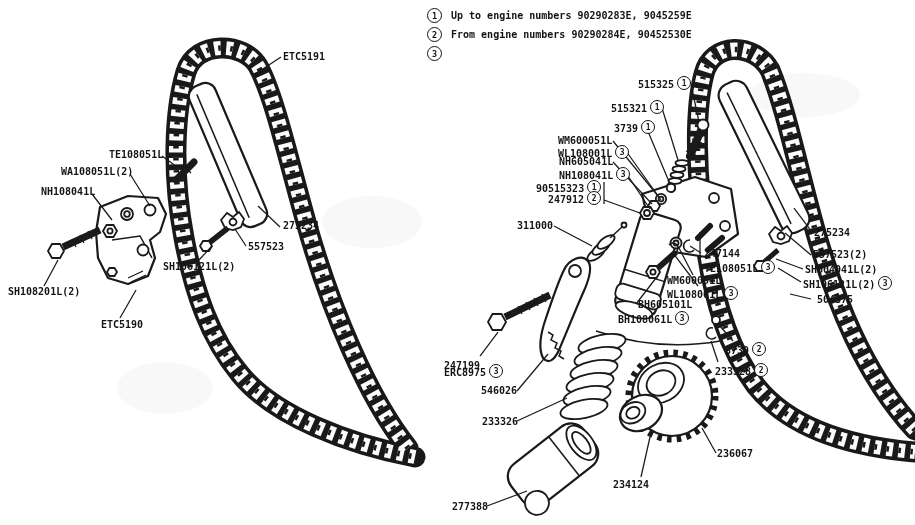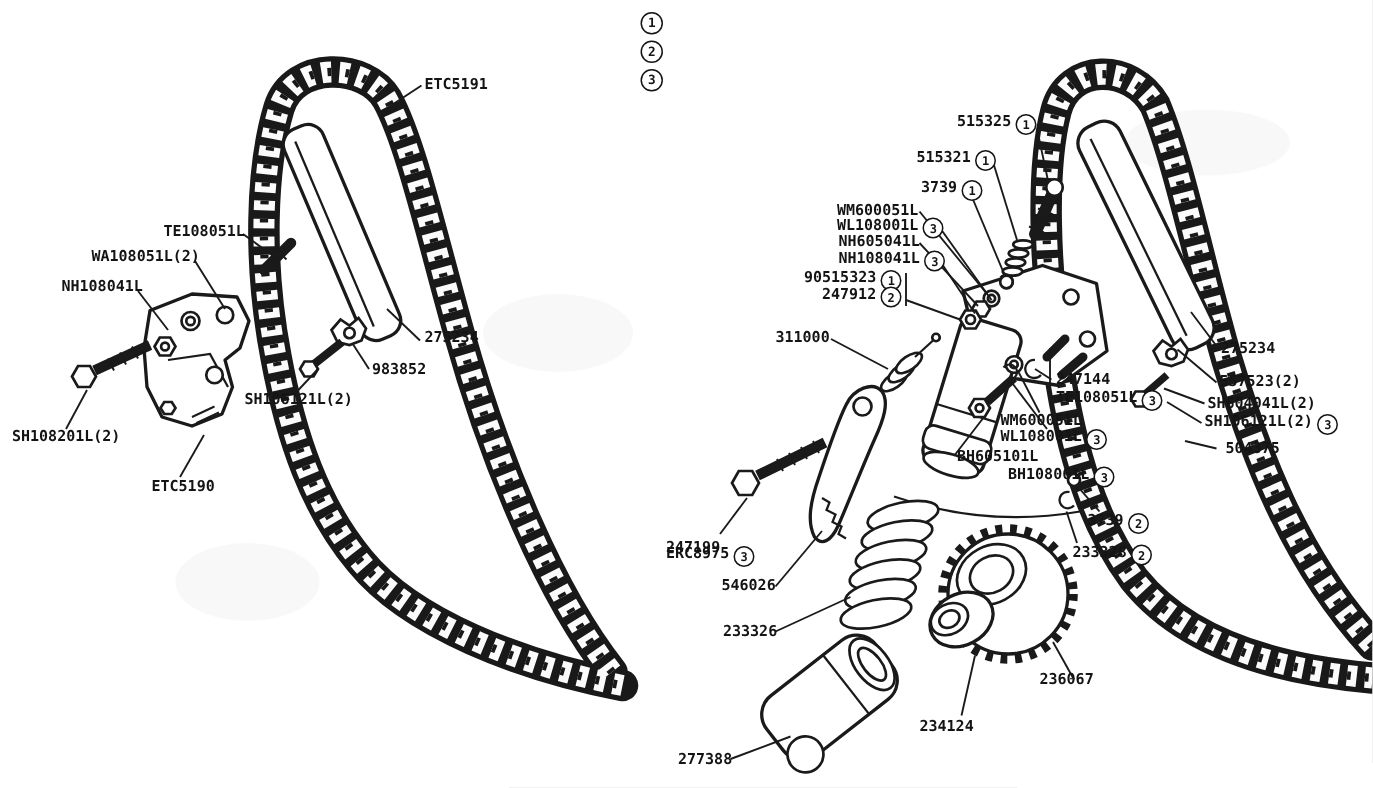--- a/index.html
+++ b/index.html
@@ -1,19 +1,19 @@
 <!DOCTYPE html>
 <html><head>
 <meta charset="utf-8">
 <style>
   html,body{margin:0;padding:0;background:#e8e8e8;}
   #stage{position:relative;width:915px;height:525px;background:#ffffff;overflow:hidden;
          font-family:"DejaVu Sans Mono",monospace;}
   #art{position:absolute;left:0;top:0;}
-  .lbl{position:absolute;display:flex;align-items:flex-start;gap:3px;white-space:nowrap;
+  .lbl{position:absolute;display:flex;align-items:flex-end;gap:3px;white-space:nowrap;
        font:700 10px "DejaVu Sans Mono",monospace;color:#141414;letter-spacing:0;}
   .lbl .t{display:inline-block;}
   .circ{width:12px;height:12px;border:1.3px solid #141414;border-radius:50%;
         display:inline-flex;align-items:center;justify-content:center;
         font:700 8px "DejaVu Sans Mono",monospace;flex:none;background:#fff;}
   .circ:empty{display:none;}
   .legend-row{position:absolute;display:flex;align-items:center;gap:9px;
               font:700 10px "DejaVu Sans Mono",monospace;color:#141414;white-space:nowrap;}
   .legend-row .circ{width:13px;height:13px;font-size:8.5px;}
   
@@ -258,23 +258,25 @@
       <line class="ld" x1="517" y1="421" x2="567" y2="398"></line>
       <line class="ld" x1="487" y1="506" x2="527" y2="491"></line>
       <line class="ld" x1="641" y1="477" x2="650" y2="437"></line>
       <line class="ld" x1="716" y1="453" x2="702" y2="428"></line>
     </g>
   </svg>
 
   <div>
     <div class="legend-row" style="left:427px;top:8px">
       <span class="circ">1</span>
+      <span>Up to engine numbers 90290283E, 9045259E</span>
     </div>
     <div class="legend-row" style="left:427px;top:27px">
       <span class="circ">2</span>
+      <span>From engine numbers 90290284E, 90452530E</span>
     </div>
     <div class="legend-row" style="left:427px;top:46px">
       <span class="circ">3</span>
     </div>
   </div>
 
   <div>
     <div class="lbl" style="left:283px;top:51px">
         <span class="t">ETC5191</span>
       </div>
@@ -284,21 +286,21 @@
     <div class="lbl" style="left:61px;top:166px">
         <span class="t">WA108051L(2)</span>
       </div>
     <div class="lbl" style="left:41px;top:186px">
         <span class="t">NH108041L</span>
       </div>
     <div class="lbl" style="left:283px;top:220px">
         <span class="t">275234</span>
       </div>
     <div class="lbl" style="left:248px;top:241px">
-        <span class="t">983852</span>
+        <span class="t">557523</span>
       </div>
     <div class="lbl" style="left:163px;top:261px">
         <span class="t">SH106121L(2)</span>
       </div>
     <div class="lbl" style="left:8px;top:286px">
         <span class="t">SH108201L(2)</span>
       </div>
     <div class="lbl" style="left:101px;top:319px">
         <span class="t">ETC5190</span>
       </div>
@@ -352,21 +354,21 @@
     <div class="lbl" style="left:667px;top:275px">
         <span class="t">WM600051L</span>
       </div>
     <div class="lbl" style="left:667px;top:286px">
         <span class="t">WL108001L</span>
         <span class="circ">3</span>
       </div>
     <div class="lbl" style="left:638px;top:299px">
         <span class="t">BH605101L</span>
       </div>
-    <div class="lbl" style="left:672px;top:311px">
+    <div class="lbl" style="left:618px;top:311px">
         <span class="t">BH108061L</span>
         <span class="circ">3</span>
       </div>
     <div class="lbl" style="left:814px;top:227px">
         <span class="t">275234</span>
       </div>
     <div class="lbl" style="left:813px;top:249px">
         <span class="t">557523(2)</span>
       </div>
     <div class="lbl" style="left:805px;top:264px">
@@ -399,18 +401,18 @@
       </div>
     <div class="lbl" style="left:482px;top:416px">
         <span class="t">233326</span>
       </div>
     <div class="lbl" style="left:452px;top:501px">
         <span class="t">277388</span>
       </div>
     <div class="lbl" style="left:613px;top:479px">
         <span class="t">234124</span>
       </div>
-    <div class="lbl" style="left:693px;top:448px">
+    <div class="lbl" style="left:717px;top:448px">
         <span class="t">236067</span>
       </div>
   </div>
 
 </div>
 
 </body></html>

